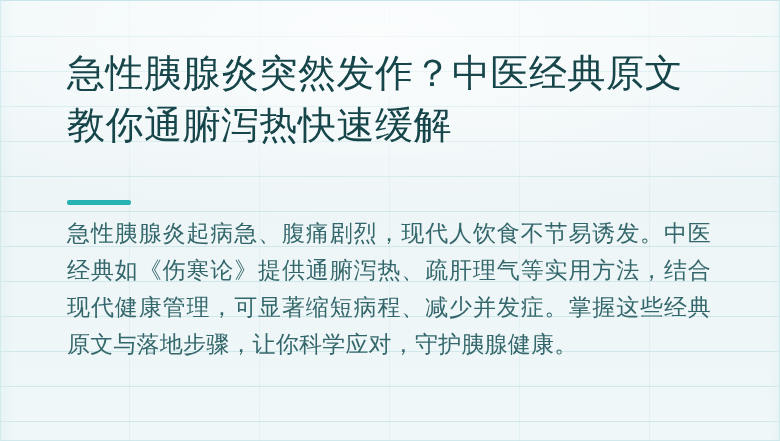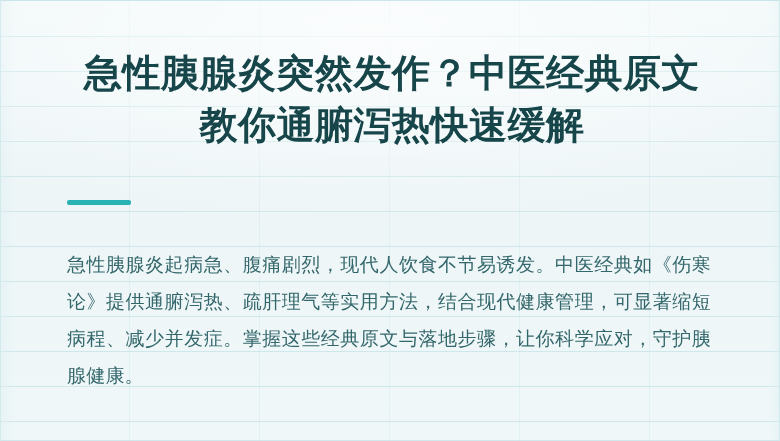--- a/index.html
+++ b/index.html
@@ -80,48 +80,47 @@
     height: 441px;
   }
 
   #title {
     position: absolute;
     top: 47px;
     left: 0;
     width: 650px;
     margin: 0;
     font-family: "Liberation Serif", "DejaVu Serif", serif;
-    font-weight: 700;
+    font-weight: 400;
     font-size: 38px;
     line-height: 52px;
     letter-spacing: 0.5px;
     color: #16454a;
     text-rendering: optimizeLegibility;
-    text-align: center;
   }
 
   #divider {
     position: absolute;
     top: 200px;
     left: 0;
     width: 64px;
     height: 5px;
     border-radius: 2px;
     background: #29b2b4;
   }
 
   #body-text {
     position: absolute;
-    top: 246px;
+    top: 215px;
     left: 0;
     width: 644px;
     margin: 0;
     font-family: "Liberation Sans", "DejaVu Sans", sans-serif;
     font-weight: 400;
-    font-size: 19px;
+    font-size: 23px;
     line-height: 37px;
     letter-spacing: 0.2px;
     color: #34676b;
     text-align: justify;
     text-justify: inter-character;
   }
 </style>
 </head>
 <body>
 

